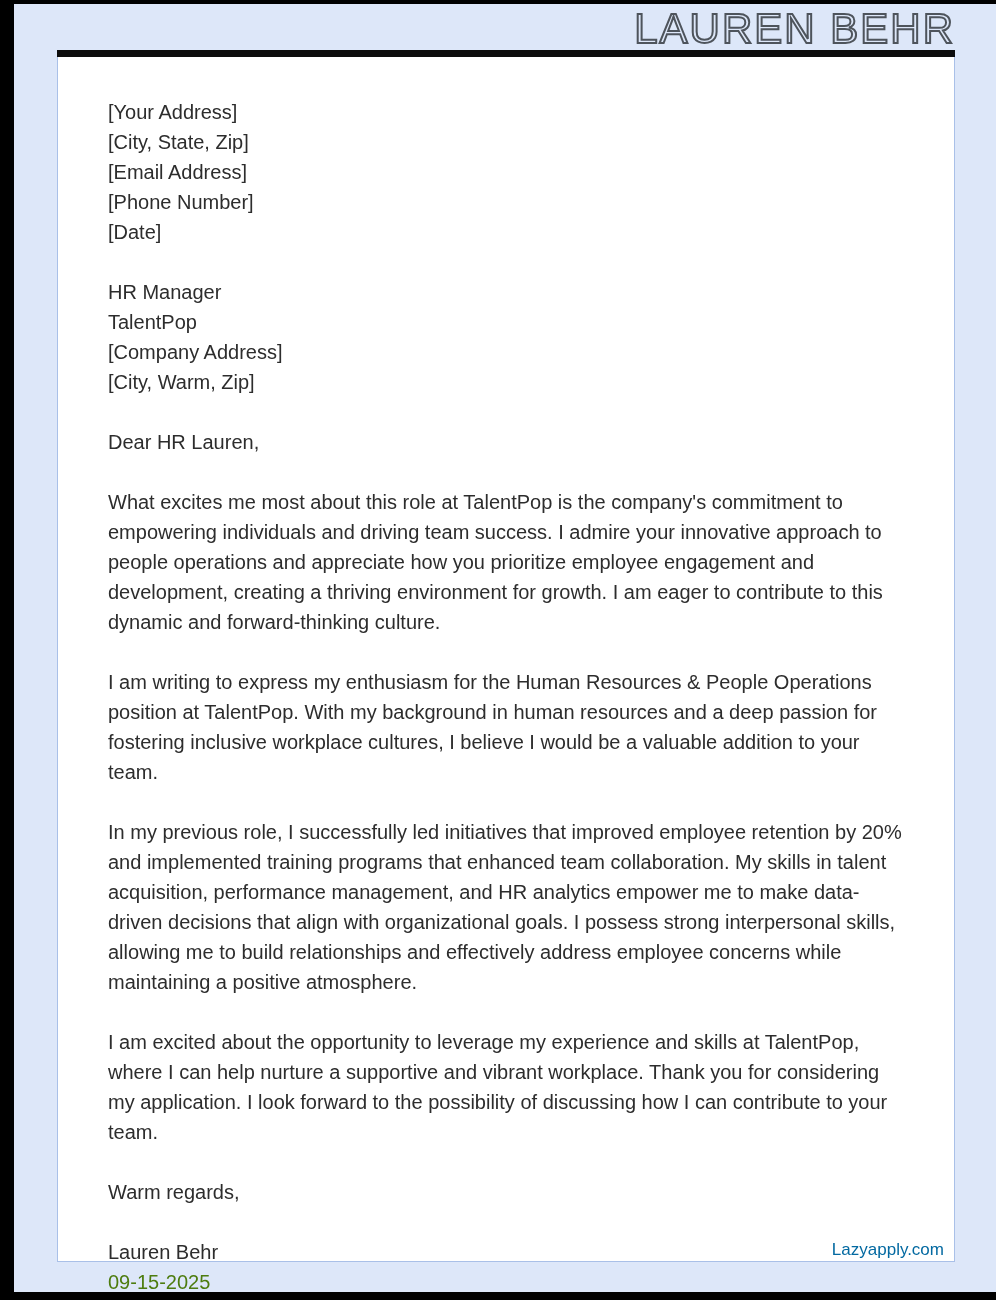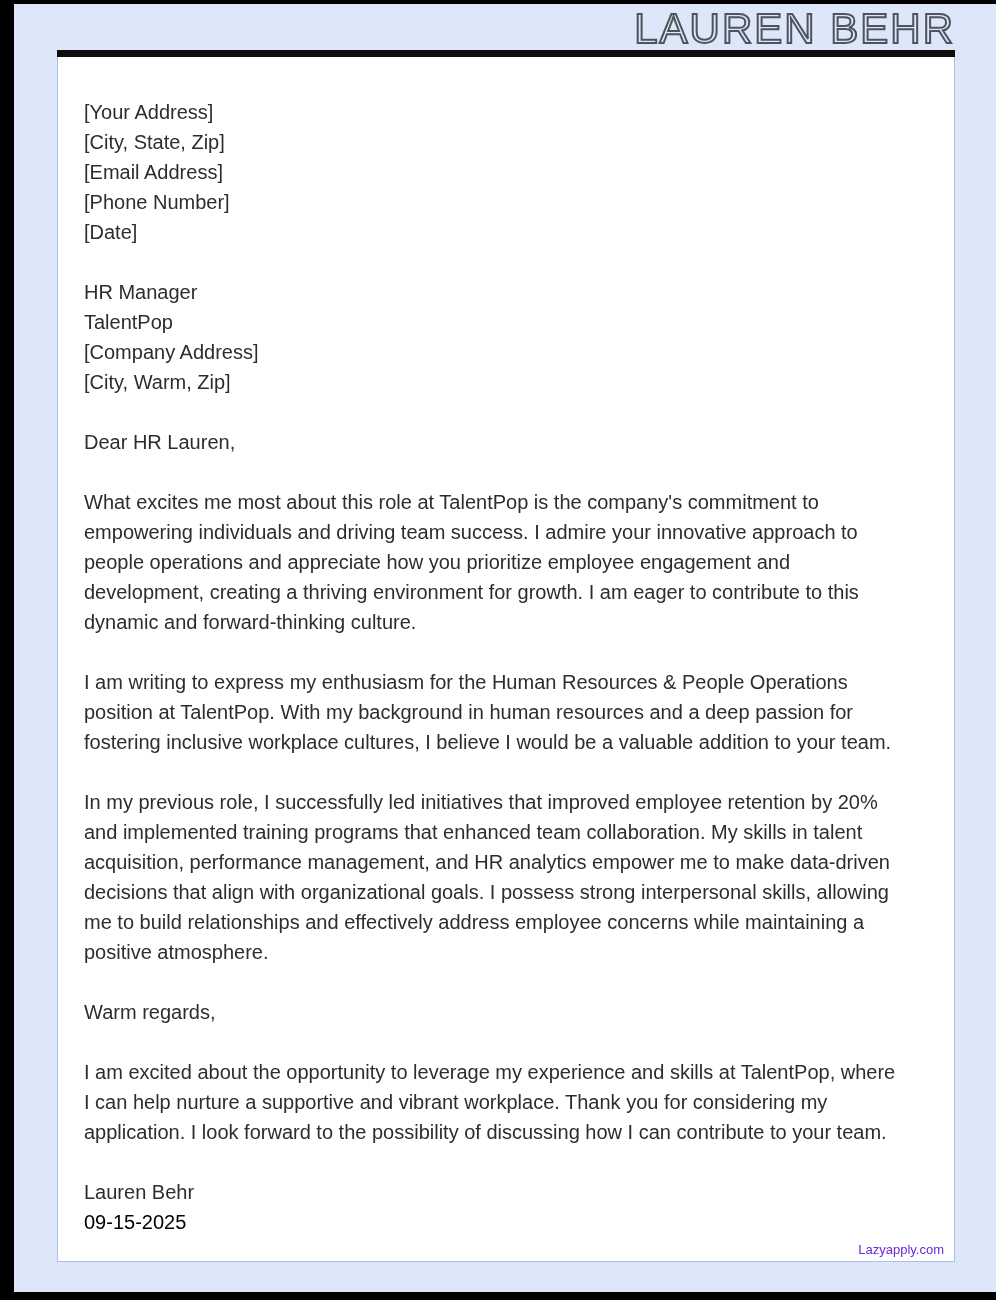--- a/index.html
+++ b/index.html
@@ -48,46 +48,46 @@
     width: 898px;
     height: 1205px;
     box-sizing: border-box;
     background: #ffffff;
     border: 1px solid #a9c0e8;
     border-top: none;
     overflow: visible;
   }
   .letter-text {
     position: relative;
-    padding: 40px 48px 0 26px;
+    padding: 40px 48px 0 50px;
     font-size: 20px;
     line-height: 30px;
     color: #2d2d2d;
   }
   .letter-text p {
     margin: 0 0 30px 0;
   }
   .block {
     white-space: pre-line;
   }
   .signature-block {
     margin-bottom: 0;
   }
   .date-link {
-    color: #000000;
+    color: #4d7c0f;
     text-decoration: none;
     cursor: pointer;
   }
   .watermark {
     position: absolute;
     right: 10px;
     bottom: 2px;
-    font-size: 13px;
+    font-size: 17px;
     line-height: 18px;
-    color: #6d28d9;
+    color: #0369a1;
     cursor: pointer;
   }
 </style>
 </head>
 <body>
 
 <div class="viewport">
 
   <div class="header-name">LAUREN BEHR</div>
 
@@ -108,23 +108,23 @@
 [City, Warm, Zip]</p>
 
       <p>Dear HR Lauren,</p>
 
       <p>What excites me most about this role at TalentPop is the company's commitment to empowering individuals and driving team success. I admire your innovative approach to people operations and appreciate how you prioritize employee engagement and development, creating a thriving environment for growth. I am eager to contribute to this dynamic and forward-thinking culture.</p>
 
       <p>I am writing to express my enthusiasm for the Human Resources &amp; People Operations position at TalentPop. With my background in human resources and a deep passion for fostering inclusive workplace cultures, I believe I would be a valuable addition to your team.</p>
 
       <p>In my previous role, I successfully led initiatives that improved employee retention by 20% and implemented training programs that enhanced team collaboration. My skills in talent acquisition, performance management, and HR analytics empower me to make data-driven decisions that align with organizational goals. I possess strong interpersonal skills, allowing me to build relationships and effectively address employee concerns while maintaining a positive atmosphere.</p>
 
+      <p>I am excited about the opportunity to leverage my experience and skills at TalentPop, where I can help nurture a supportive and vibrant workplace. Thank you for considering my application. I look forward to the possibility of discussing how I can contribute to your team.</p>
+
       <p>Warm regards,</p>
-
-      <p>I am excited about the opportunity to leverage my experience and skills at TalentPop, where I can help nurture a supportive and vibrant workplace. Thank you for considering my application. I look forward to the possibility of discussing how I can contribute to your team.</p>
 
       <p class="signature-block"><span>Lauren Behr</span><br><a class="date-link">09-15-2025</a></p>
 
     </div>
 
     <div class="watermark">Lazyapply.com</div>
   </div>
 
 </div>
 

